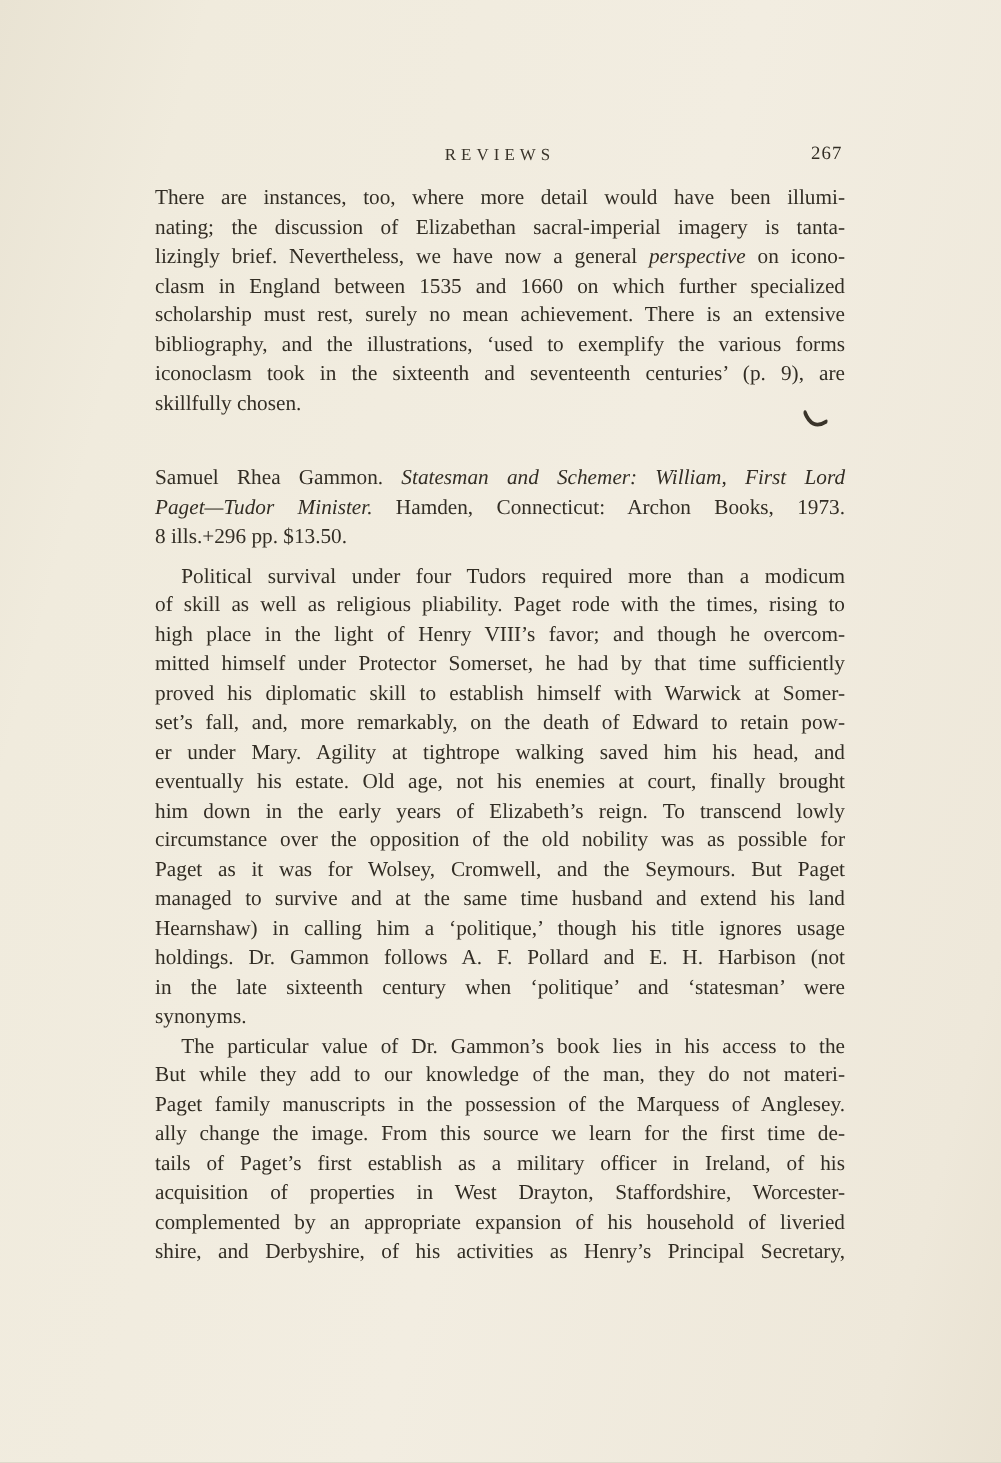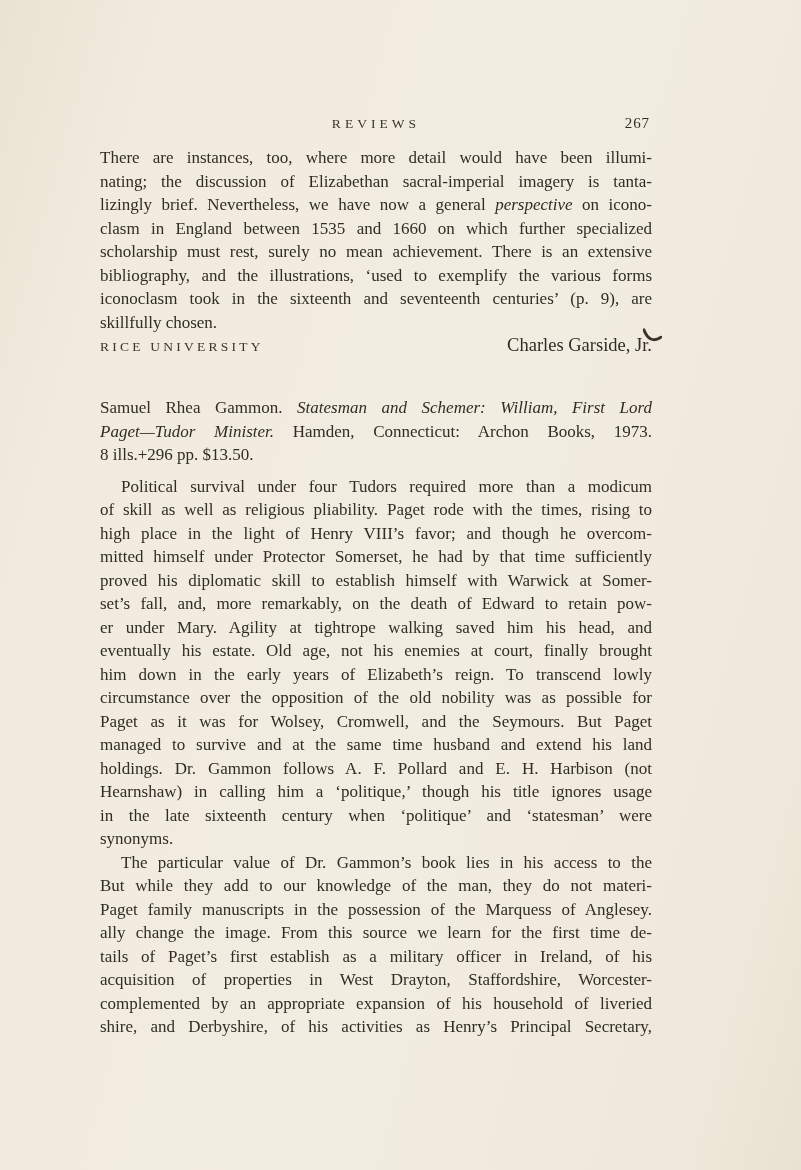--- a/index.html
+++ b/index.html
@@ -9,21 +9,21 @@
     width: 801px;
     height: 1170px;
     margin: 0 auto;
     background: linear-gradient(105deg, #e9e3d3 0%, #f0ebdd 15%, #f2ede1 55%, #eee8da 90%, #e9e2d2 100%);
     color: #322d24;
     font-family: "Liberation Serif", serif;
     overflow: hidden;
   }
   .content {
     position: absolute;
-    left: 100px;
+    left: 124px;
     top: 116px;
     width: 552px;
   }
   .running-head {
     position: relative;
     height: 24px;
     margin-bottom: 6px;
     font-size: 13.5px;
   }
   .running-title {
@@ -84,46 +84,42 @@
         <div class="line just"><span>There are instances, too, where more detail would have been illumi-</span></div>
         <div class="line just"><span>nating; the discussion of Elizabethan sacral-imperial imagery is tanta-</span></div>
         <div class="line just"><span>lizingly brief. Nevertheless, we have now a general </span><span class="it">perspective</span><span> on icono-</span></div>
         <div class="line just"><span>clasm in England between 1535 and 1660 on which further specialized</span></div>
         <div class="line just"><span>scholarship must rest, surely no mean achievement. There is an extensive</span></div>
         <div class="line just"><span>bibliography, and the illustrations, ‘used to exemplify the various forms</span></div>
         <div class="line just"><span>iconoclasm took in the sixteenth and seventeenth centuries’ (p. 9), are</span></div>
         <div class="line"><span>skillfully chosen.</span></div>
       </div>
 
-    <div class="signoff">
-      <span class="institution">RICE UNIVERSITY</span>
-      <span class="reviewer">Charles Garside, Jr.</span>
-    </div>
 
     <div class="body-text citation">
         <div class="line just"><span>Samuel Rhea Gammon. </span><span class="it">Statesman and Schemer: William, First Lord</span></div>
         <div class="line just"><span class="it">Paget—Tudor Minister.</span><span> Hamden, Connecticut: Archon Books, 1973.</span></div>
         <div class="line"><span>8 ills.+296 pp. $13.50.</span></div>
       </div>
 
     <div class="body-text para-first">
         <div class="line just indent"><span>Political survival under four Tudors required more than a modicum</span></div>
         <div class="line just"><span>of skill as well as religious pliability. Paget rode with the times, rising to</span></div>
         <div class="line just"><span>high place in the light of Henry VIII’s favor; and though he overcom-</span></div>
         <div class="line just"><span>mitted himself under Protector Somerset, he had by that time sufficiently</span></div>
         <div class="line just"><span>proved his diplomatic skill to establish himself with Warwick at Somer-</span></div>
         <div class="line just"><span>set’s fall, and, more remarkably, on the death of Edward to retain pow-</span></div>
         <div class="line just"><span>er under Mary. Agility at tightrope walking saved him his head, and</span></div>
         <div class="line just"><span>eventually his estate. Old age, not his enemies at court, finally brought</span></div>
         <div class="line just"><span>him down in the early years of Elizabeth’s reign. To transcend lowly</span></div>
         <div class="line just"><span>circumstance over the opposition of the old nobility was as possible for</span></div>
         <div class="line just"><span>Paget as it was for Wolsey, Cromwell, and the Seymours. But Paget</span></div>
         <div class="line just"><span>managed to survive and at the same time husband and extend his land</span></div>
+        <div class="line just"><span>Hearnshaw) in calling him a ‘politique,’ though his title ignores usage</span></div>
         <div class="line just"><span>holdings. Dr. Gammon follows A. F. Pollard and E. H. Harbison (not</span></div>
-        <div class="line just"><span>Hearnshaw) in calling him a ‘politique,’ though his title ignores usage</span></div>
         <div class="line just"><span>in the late sixteenth century when ‘politique’ and ‘statesman’ were</span></div>
         <div class="line"><span>synonyms.</span></div>
       </div>
 
     <div class="body-text">
         <div class="line just indent"><span>The particular value of Dr. Gammon’s book lies in his access to the</span></div>
         <div class="line just"><span>But while they add to our knowledge of the man, they do not materi-</span></div>
         <div class="line just"><span>Paget family manuscripts in the possession of the Marquess of Anglesey.</span></div>
         <div class="line just"><span>ally change the image. From this source we learn for the first time de-</span></div>
         <div class="line just"><span>tails of Paget’s first establish as a military officer in Ireland, of his</span></div>

